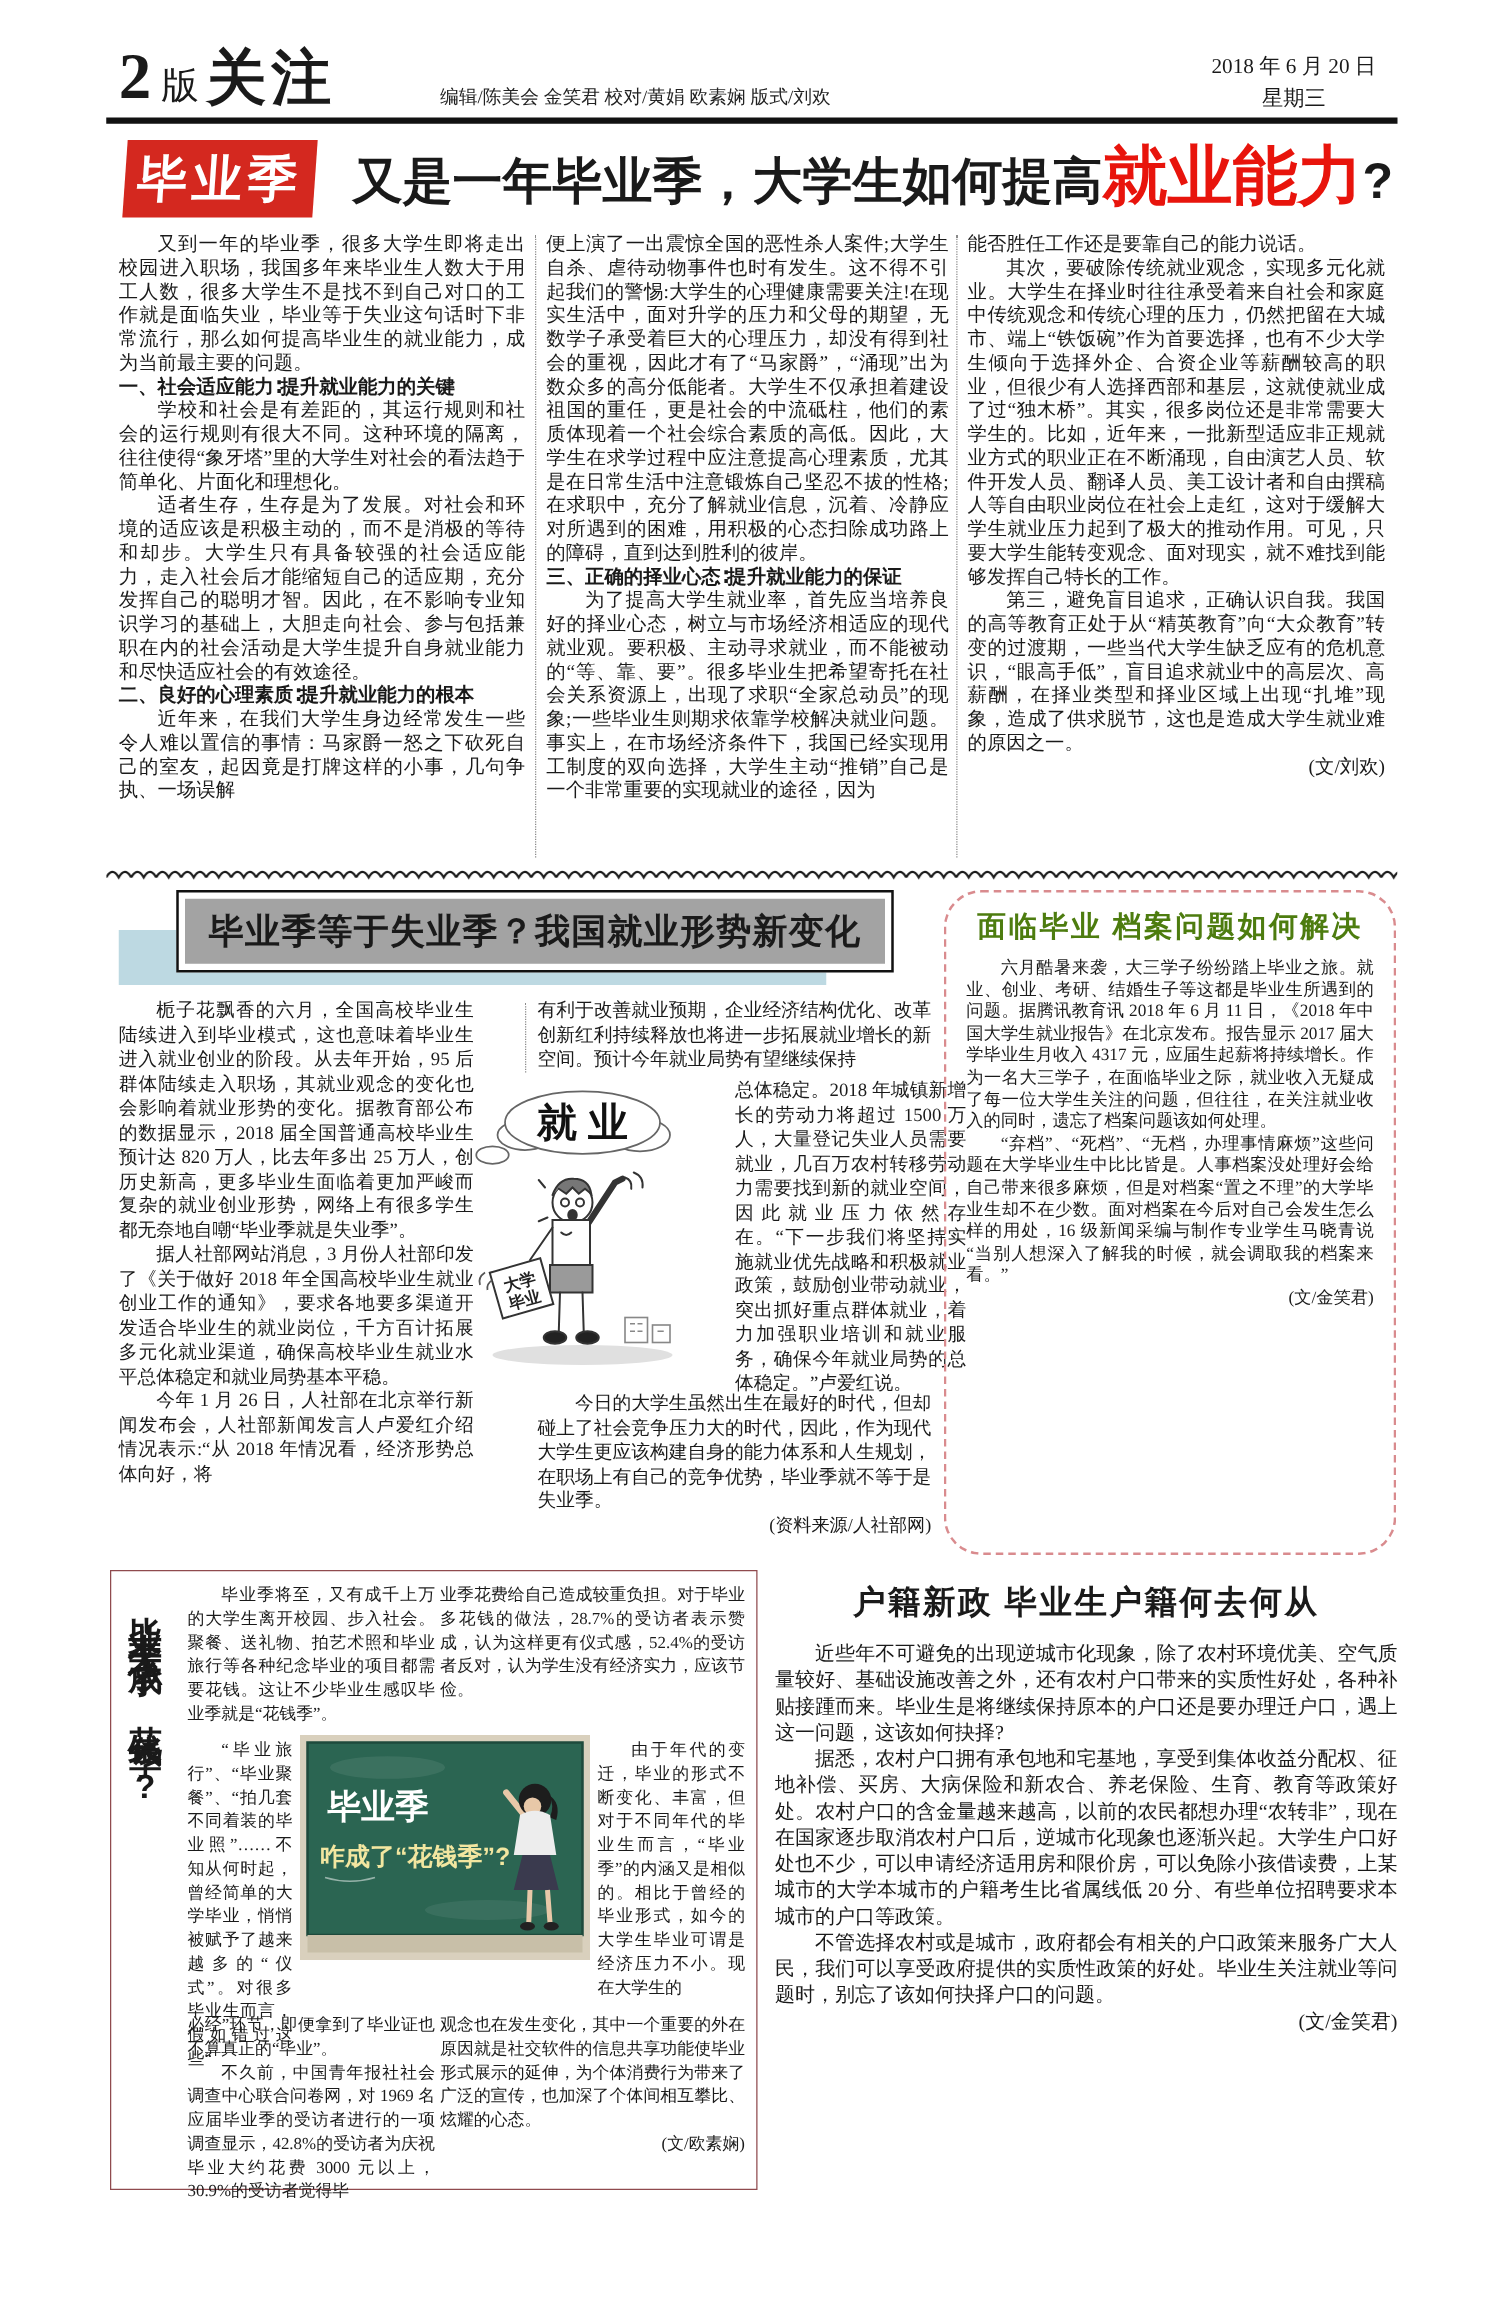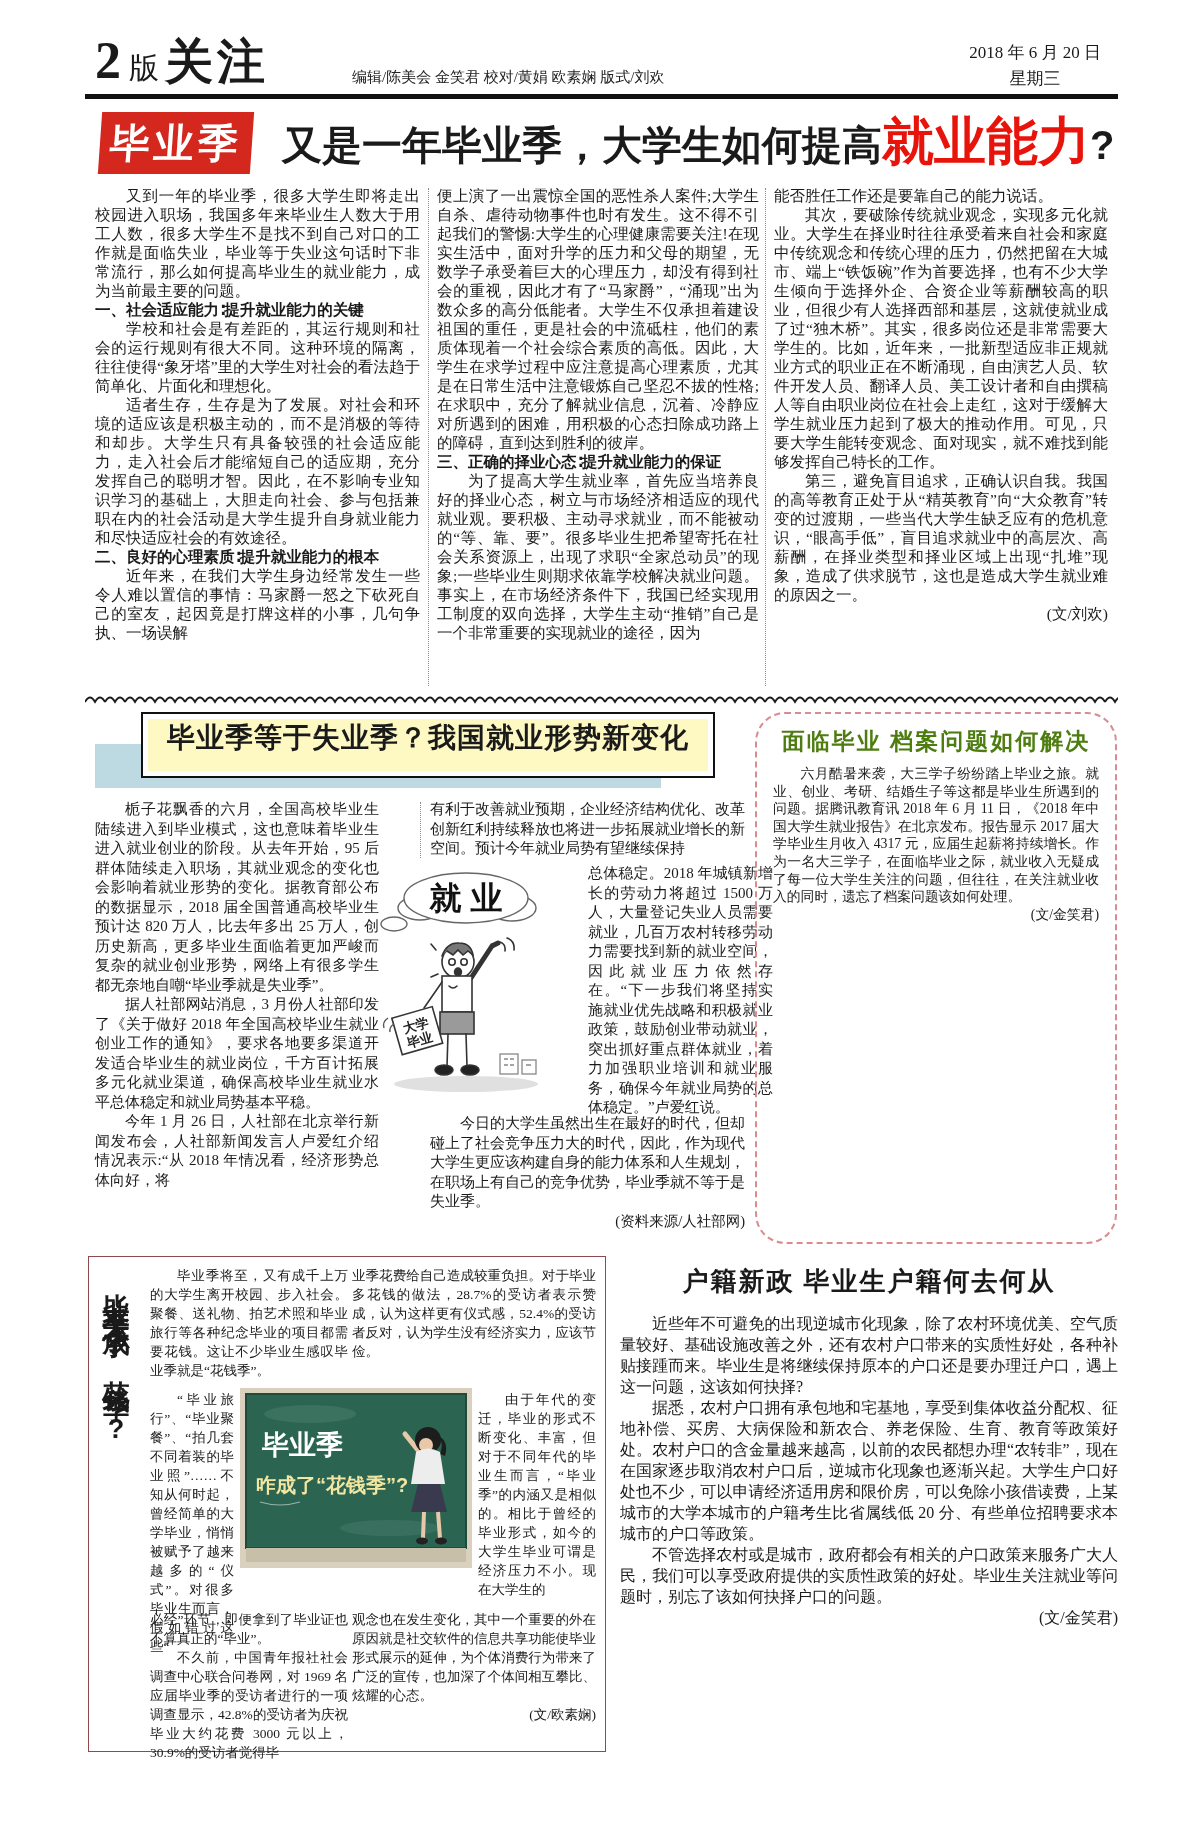--- a/index.html
+++ b/index.html
@@ -22,22 +22,22 @@
   .hl-red{font-size:52px;font-weight:bold;color:#e8140c;font-family:"Liberation Sans","DejaVu Sans",sans-serif;}
   .col p,.col h4{margin:0;text-align:justify;}
   .lead-col{font-size:15.5px;line-height:19px;}
   .col h4{font-weight:bold;}
   .ind{text-indent:2em;}
   .sig{text-align:right !important;}
   .vsep{width:0;border-left:1px dotted #8a8a8a;}
   
   .bluebar{background:#bdd9e2;}
   .titlebox{background:#fff;border:2px solid #111;}
-  .titlebox .band{position:absolute;left:5px;right:5px;top:5px;bottom:5px;background:#fef9c3;
-    display:flex;align-items:flex-start;justify-content:center;}
+  .titlebox .band{position:absolute;left:5px;right:5px;top:5px;bottom:5px;background:#a3a3a3;
+    display:flex;align-items:center;justify-content:center;}
   .titlebox h2{margin:0;font-size:28px;font-weight:bold;font-family:"Liberation Sans","DejaVu Sans",sans-serif;letter-spacing:1px;}
   .jobs-col{font-size:15px;line-height:19.5px;}
   .src{font-size:14.5px;}
   
   .archbox{border:2px dashed #d98b8e;border-radius:30px;padding:12px 16px 10px 16px;box-sizing:border-box;}
   .archbox h3{margin:0 0 8px 0;text-align:center;font-size:23px;color:#4d7c0f;
     font-family:"Liberation Sans","DejaVu Sans",sans-serif;letter-spacing:2px;}
   .archbox p{margin:0;text-align:justify;font-size:13.8px;line-height:17.6px;font-family:Liberation Serif, serif;}
   
   .moneybox{border:1.5px solid #8f4a4e;}
@@ -162,20 +162,21 @@
       <rect x="122" y="196" width="18" height="20"></rect>
         <rect x="144" y="202" width="14" height="14"></rect>
       <path d="M126 201 h4 M132 201 h4 M126 207 h4 M132 207 h4 M148 207 h5"></path>
     </g>
     <ellipse cx="88" cy="226" rx="72" ry="8" fill="#e0e0e0"></ellipse>
   </svg>
 
   <div class="abs archbox" style="left:755px;top:712px;width:362px;height:532px;">
     <h3>面临毕业  档案问题如何解决</h3>
     <p class="ind">六月酷暑来袭，大三学子纷纷踏上毕业之旅。就业、创业、考研、结婚生子等这都是毕业生所遇到的问题。据腾讯教育讯 2018 年 6 月 11 日，《2018 年中国大学生就业报告》在北京发布。报告显示 2017 届大学毕业生月收入 4317 元，应届生起薪将持续增长。作为一名大三学子，在面临毕业之际，就业收入无疑成了每一位大学生关注的问题，但往往，在关注就业收入的同时，遗忘了档案问题该如何处理。</p>
+    <p class="ind">“弃档”、“死档”、“无档，办理事情麻烦”这些问题在大学毕业生中比比皆是。人事档案没处理好会给自己带来很多麻烦，但是对档案“置之不理”的大学毕业生却不在少数。面对档案在今后对自己会发生怎么样的用处，16 级新闻采编与制作专业学生马晓青说 “当别人想深入了解我的时候，就会调取我的档案来看。”</p>
     <p class="sig">(文/金笑君)</p>
   </div>
 
   <div class="abs moneybox" style="left:88px;top:1256px;width:516px;height:494px;"></div>
   <div class="abs vtitle" style="left:98px;top:1272px;height:462px;">毕业季怎么成了∶花钱季＝?</div>
   <div class="abs col money" style="left:150px;top:1266px;width:198px;">
     <p class="ind">毕业季将至，又有成千上万的大学生离开校园、步入社会。聚餐、送礼物、拍艺术照和毕业旅行等各种纪念毕业的项目都需要花钱。这让不少毕业生感叹毕业季就是“花钱季”。</p>
   </div>
   <div class="abs col money" style="left:150px;top:1390px;width:84px;">
     <p class="ind">“毕业旅行”、“毕业聚餐”、“拍几套不同着装的毕业照”……不知从何时起，曾经简单的大学毕业，悄悄被赋予了越来越多的“仪式”。对很多毕业生而言，假如错过这些“</p>

